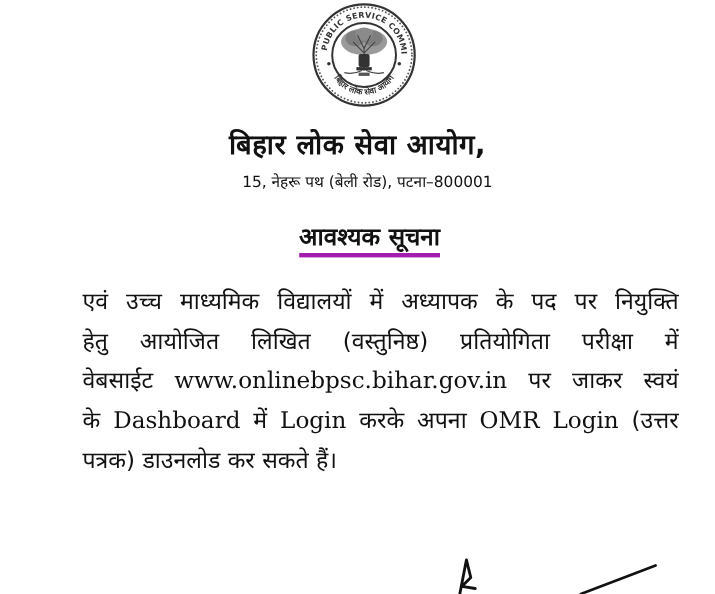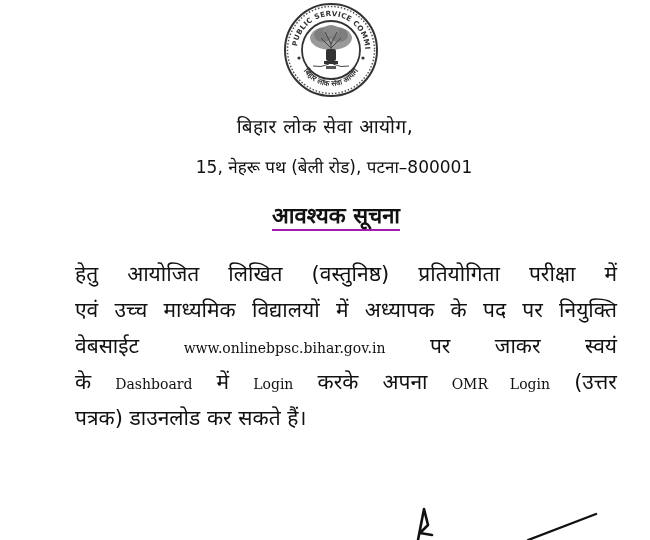--- a/index.html
+++ b/index.html
@@ -30,45 +30,45 @@
       height: 96px;
     }
     .seal svg { width: 96px; height: 96px; display: block; }
 
     
     .org-name {
       position: absolute;
       left: 0; right: 0;
       top: 113px;
       text-align: center;
-      font-size: 19px;
-      font-weight: normal;
+      font-size: 25px;
+      font-weight: bold;
       letter-spacing: 0.5px;
       white-space: nowrap;
     }
     .org-address {
       position: absolute;
       left: 0; right: 0;
       top: 155px;
       text-align: center;
-      font-size: 17px;
+      font-size: 14px;
       white-space: nowrap;
       padding-left: 18px;
     }
     .notice-heading {
       position: absolute;
       left: 0; right: 0;
       top: 199px;
       text-align: center;
       font-size: 22px;
       font-weight: bold;
       white-space: nowrap;
     }
     .notice-heading span {
-      border-bottom: 2px solid #a21caf;
+      border-bottom: 4px solid #a21caf;
       padding-bottom: 1px;
       margin-left: 22px;
       text-align: center;
     }
 
     
     .body-text {
       position: absolute;
       left: 75px;
       width: 542px;
@@ -83,21 +83,21 @@
       text-align: justify;
       text-align-last: justify;
       overflow: visible;
     }
     .line.last {
       text-align: left;
       text-align-last: left;
     }
     .latin {
       font-family: "DejaVu Serif", "Liberation Serif", serif;
-      font-size: 14px;
+      font-size: 21px;
     }
 
     
     .signature {
       position: absolute;
       left: 400px;
       top: 505px;
       width: 230px;
       height: 35px;
     }
@@ -150,22 +150,22 @@
 
   <div class="org-name">बिहार लोक सेवा आयोग,</div>
 
   <div class="org-address">15, नेहरू पथ (बेली रोड), पटना–800001</div>
 
   <div class="notice-heading">
     <span>आवश्यक सूचना</span>
   </div>
 
   <div class="body-text">
+    <span class="line">एवं उच्च माध्यमिक विद्यालयों में अध्यापक के पद पर नियुक्ति</span>
     <span class="line">हेतु आयोजित लिखित (वस्तुनिष्ठ) प्रतियोगिता परीक्षा में</span>
-    <span class="line">एवं उच्च माध्यमिक विद्यालयों में अध्यापक के पद पर नियुक्ति</span>
     <span class="line">
       <span>वेबसाईट</span>
       <span class="latin">www.onlinebpsc.bihar.gov.in</span>
       <span>पर जाकर स्वयं</span>
     </span>
     <span class="line">
       <span>के</span>
       <span class="latin">Dashboard</span>
       <span>में</span>
       <span class="latin">Login</span>

